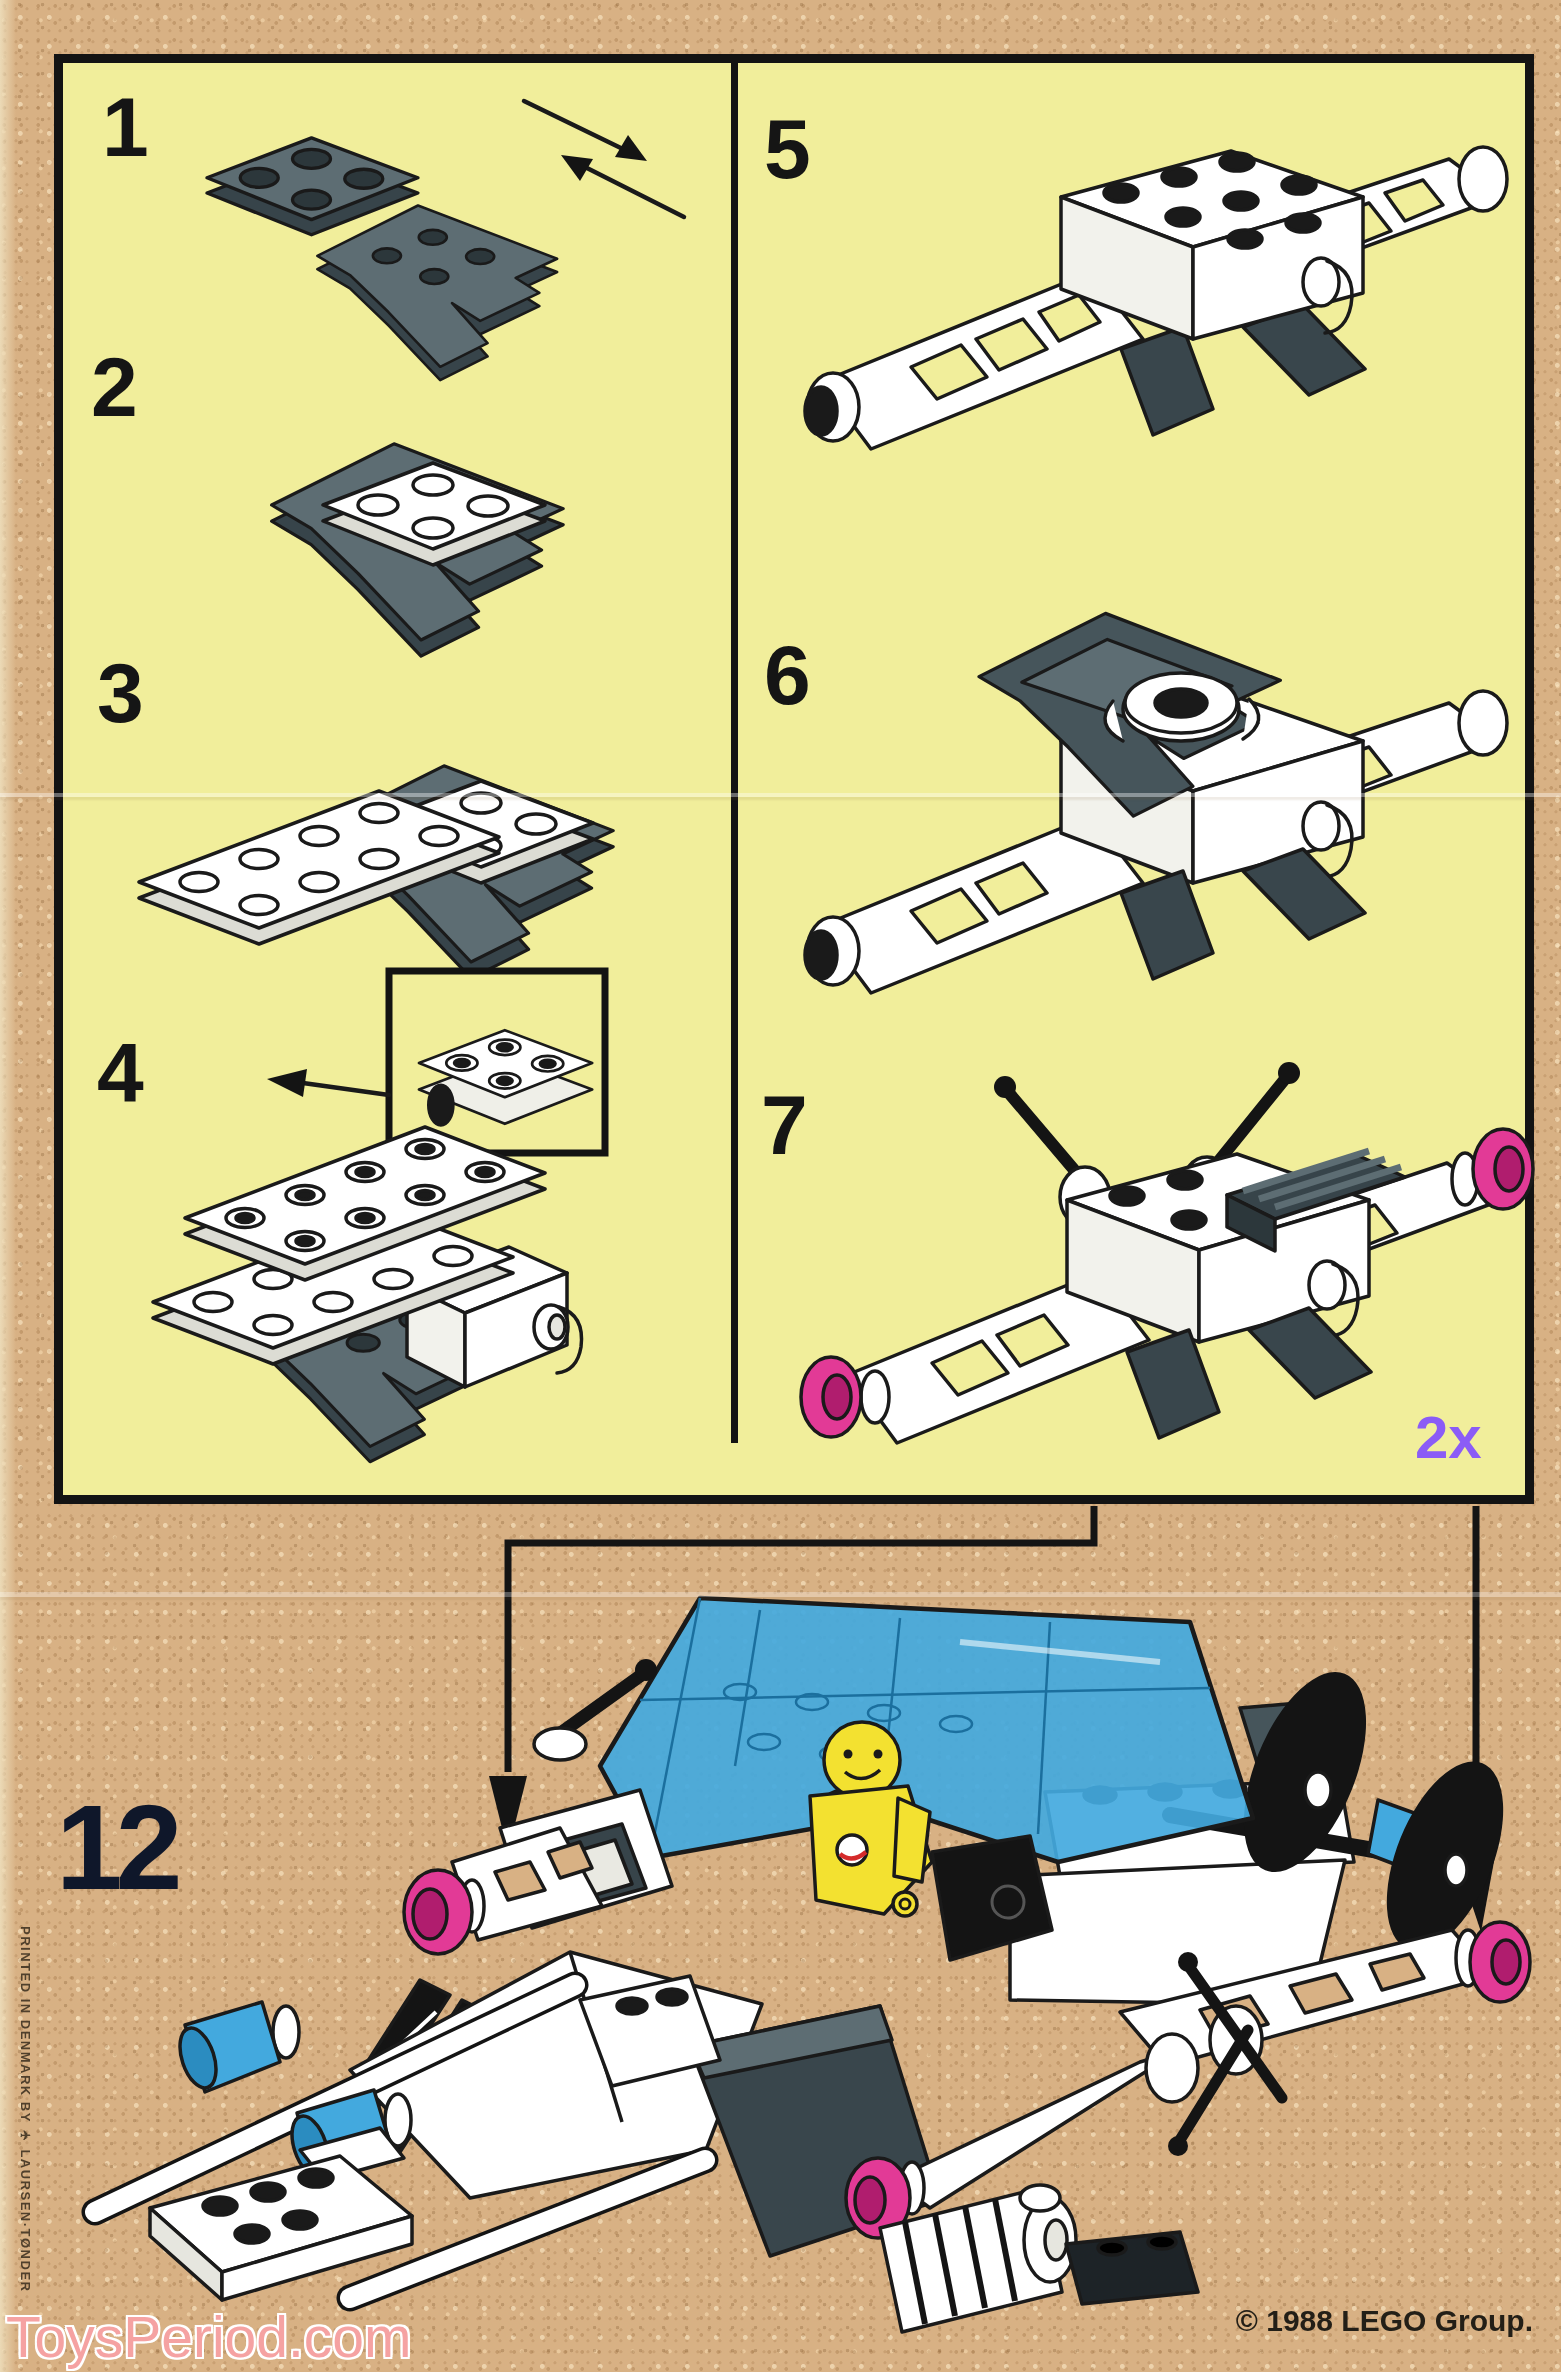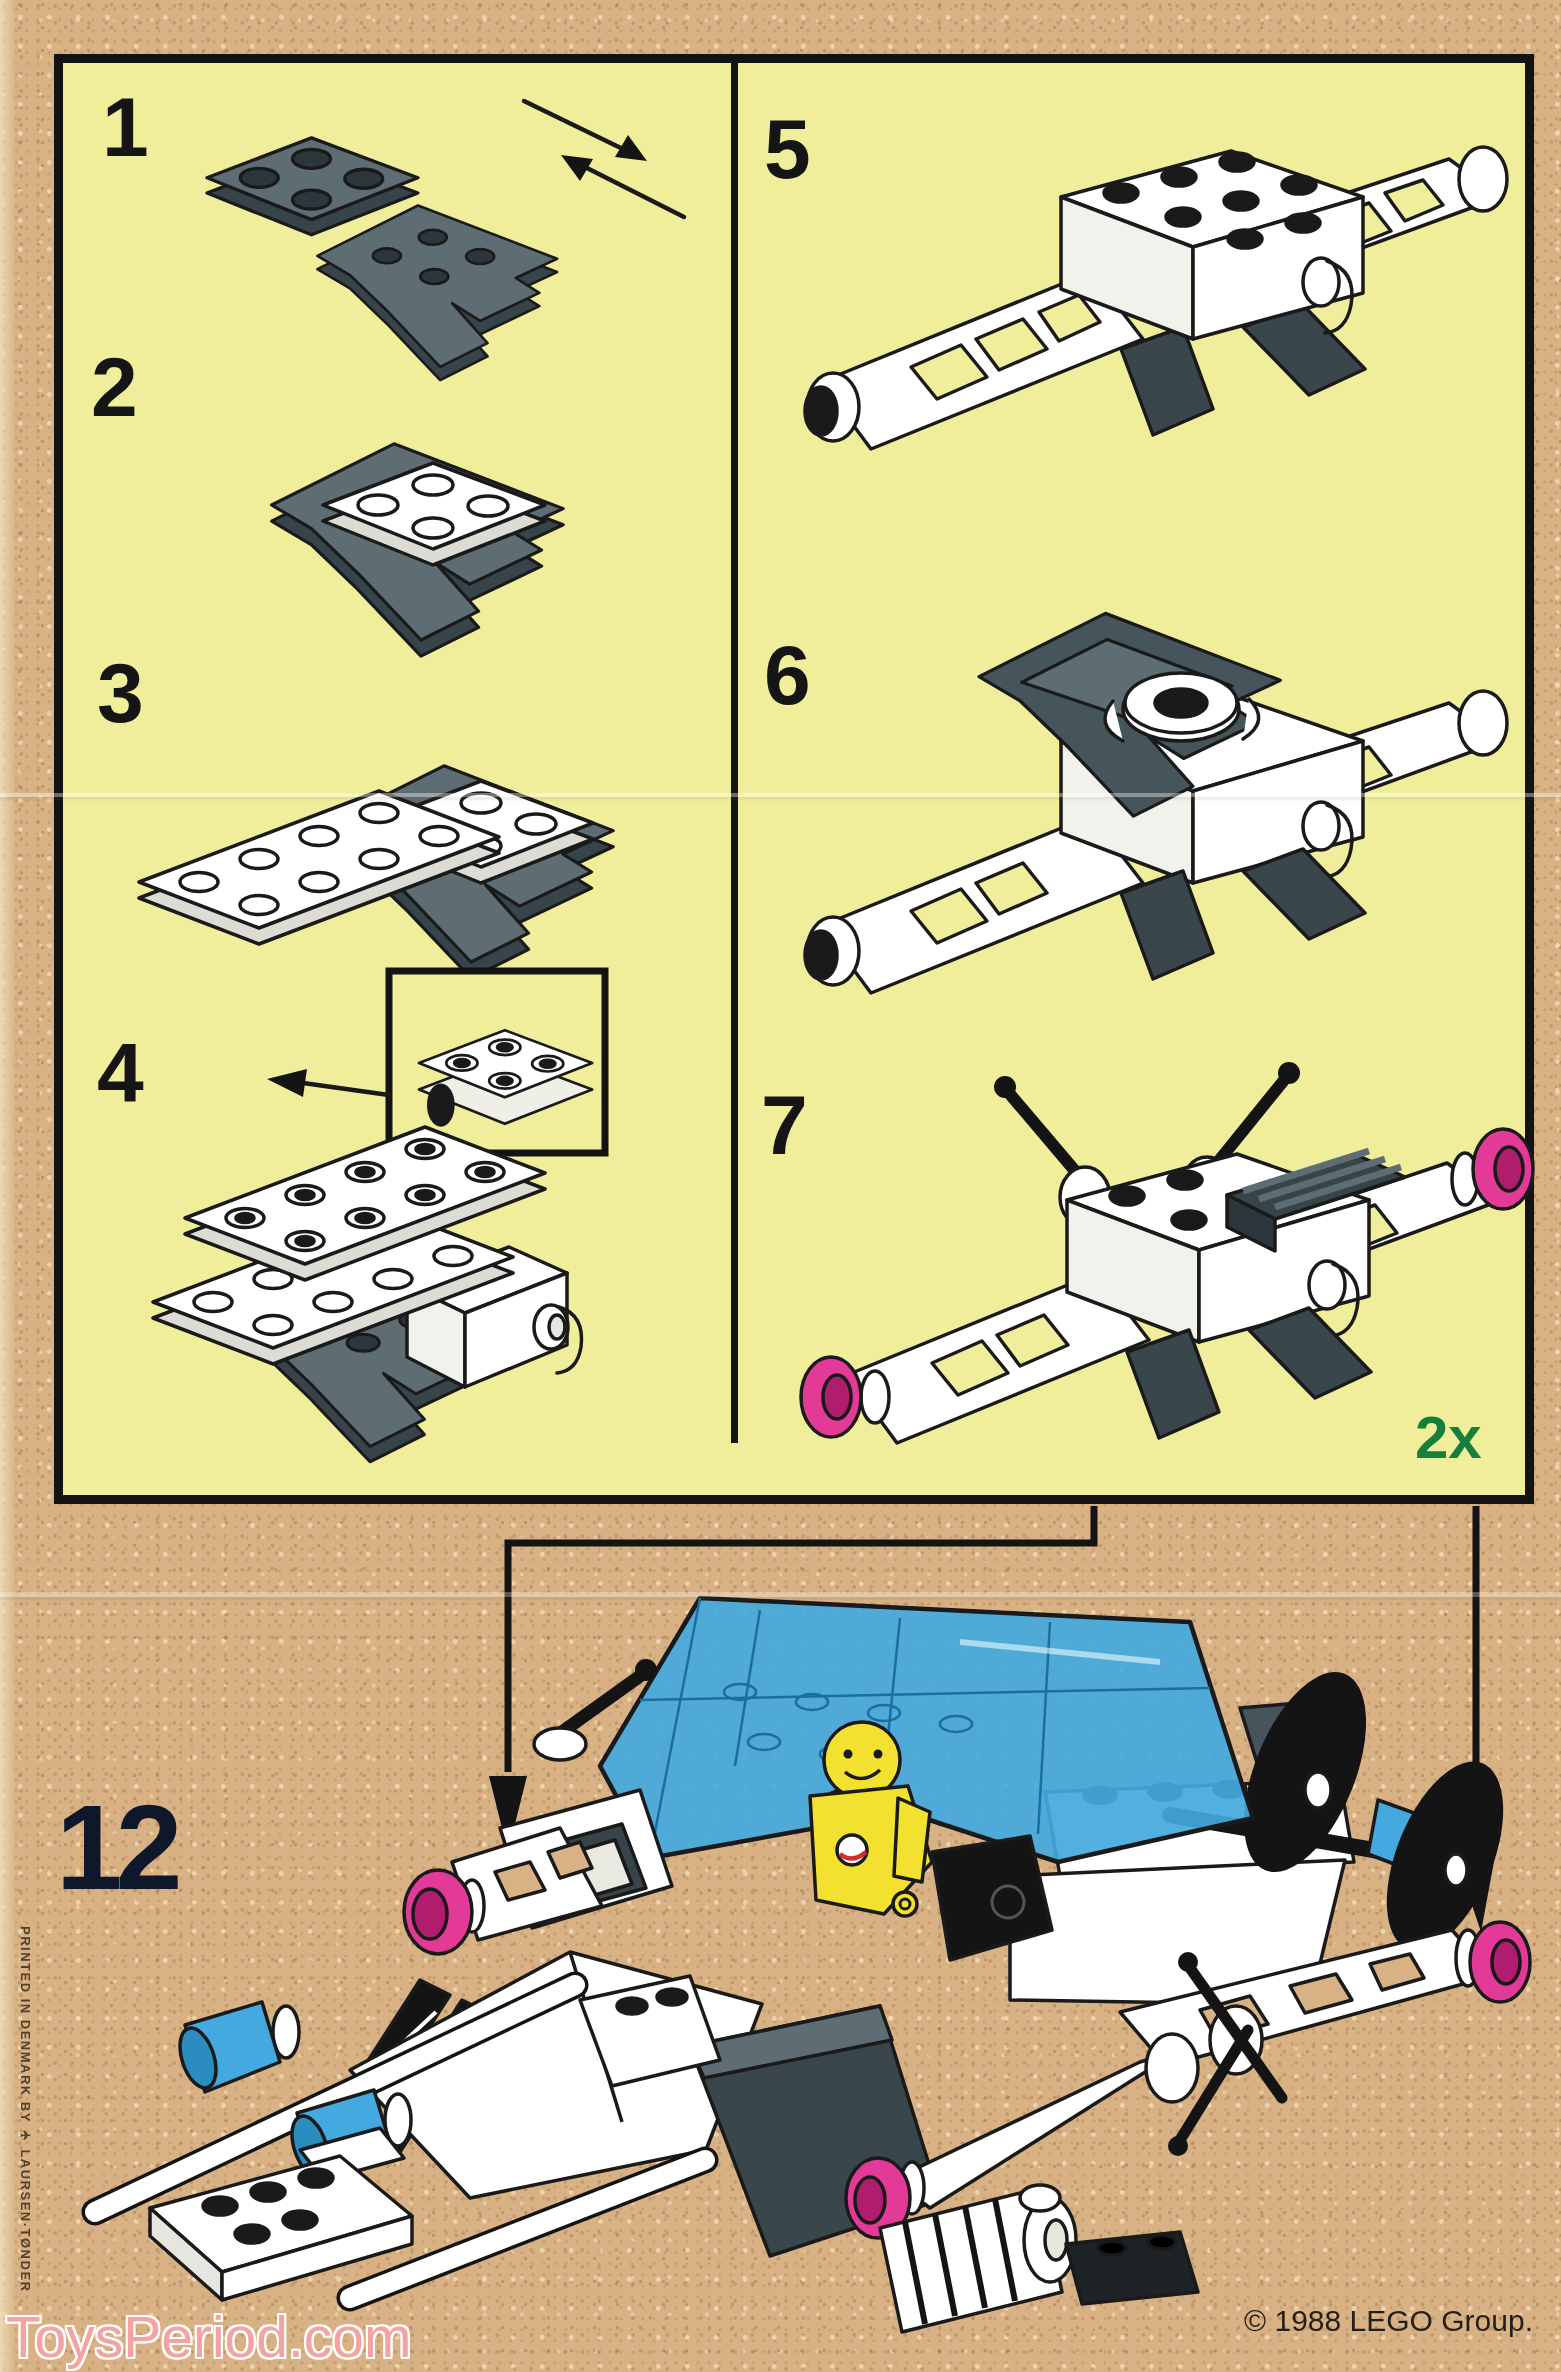--- a/index.html
+++ b/index.html
@@ -16,28 +16,28 @@
     font-family:"Liberation Sans", sans-serif;
   }
   .page-edge{position:absolute;left:0;top:0;width:16px;height:100%;
     background:linear-gradient(to right,#efe1bf,rgba(239,225,191,0));opacity:.85;z-index:1;}
   .panel{
     position:absolute;left:54px;top:54px;width:1480px;height:1450px;box-sizing:border-box;
     border:9px solid #131313;background:var(--panel-background,#f1ee9b);z-index:2;
   }
   .divider{position:absolute;left:668px;top:0;width:7px;height:1380px;background:#131313;}
   .stepnum{position:absolute;color:#151515;font-weight:800;font-size:84px;line-height:1;letter-spacing:-3px;}
-  .qty{position:absolute;left:1352px;top:1340px;font-size:60px;font-weight:600;color:#15803d;}
+  .qty{position:absolute;left:1352px;top:1340px;font-size:60px;font-weight:600;color:#8b5cf6;}
   .step-illo{position:absolute;}
   .overlay{position:absolute;left:0;top:0;z-index:3;}
   .crease{position:absolute;left:0;width:100%;z-index:4;pointer-events:none;}
   .crease.c1{top:793px;height:4px;background:rgba(255,255,255,.38);box-shadow:0 3px 2px rgba(120,90,50,.12);}
   .crease.c2{top:1592px;height:5px;background:rgba(255,255,255,.30);box-shadow:0 3px 2px rgba(120,90,50,.10);}
   .bignum{position:absolute;left:56px;top:1778px;font-size:120px;font-weight:800;letter-spacing:-7px;color:#0f172a;z-index:5;}
-  .copyright{position:absolute;right:28px;bottom:34px;font-size:30px;color:#231f17;z-index:5;}
+  .copyright{position:absolute;right:28px;bottom:34px;font-size:30px;color:#231f17;z-index:5;font-weight:bold;}
   .printer{position:absolute;left:18px;top:1926px;height:390px;z-index:5;
     writing-mode:vertical-rl;font-size:13px;letter-spacing:1.5px;color:#50402c;font-weight:600;}
   .watermark{position:absolute;left:6px;bottom:2px;font-size:57px;font-weight:400;z-index:6;
     color:var(--watermark-pink,#f5a2a2);
     text-shadow:2px 2px 0 #fff,-2px -2px 0 #fff,2px -2px 0 #fff,-2px 2px 0 #fff,0 2px 0 #fff,0 -2px 0 #fff,2px 0 0 #fff,-2px 0 0 #fff;}
   .ol{stroke:#1a1a1a;stroke-width:3.5;stroke-linejoin:round;stroke-linecap:round;}
   .ol2{stroke:#1a1a1a;stroke-width:4.5;stroke-linejoin:round;stroke-linecap:round;}
   .nofill{fill:none;}
 </style>
 </head>

